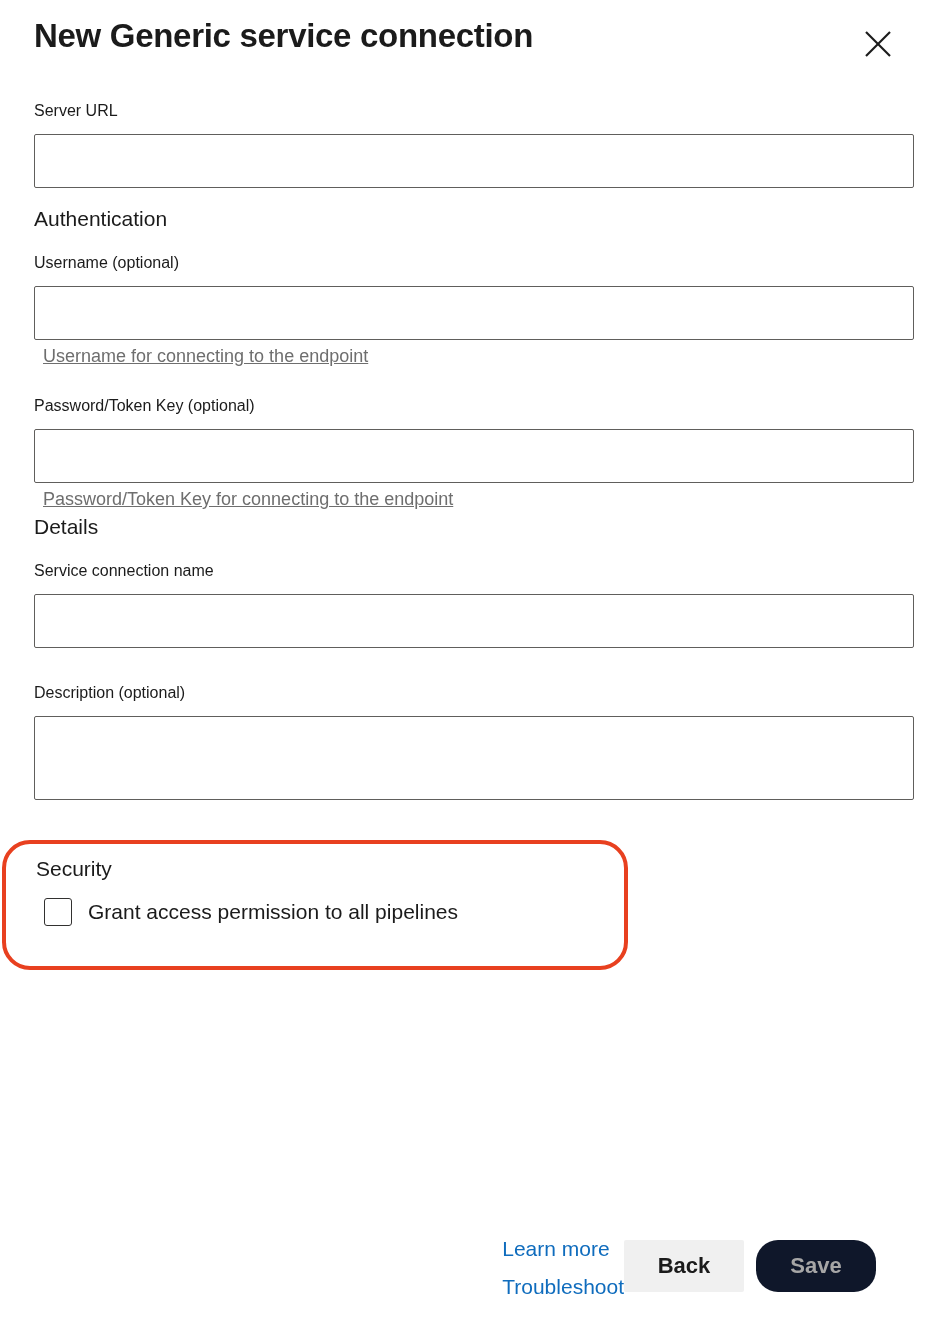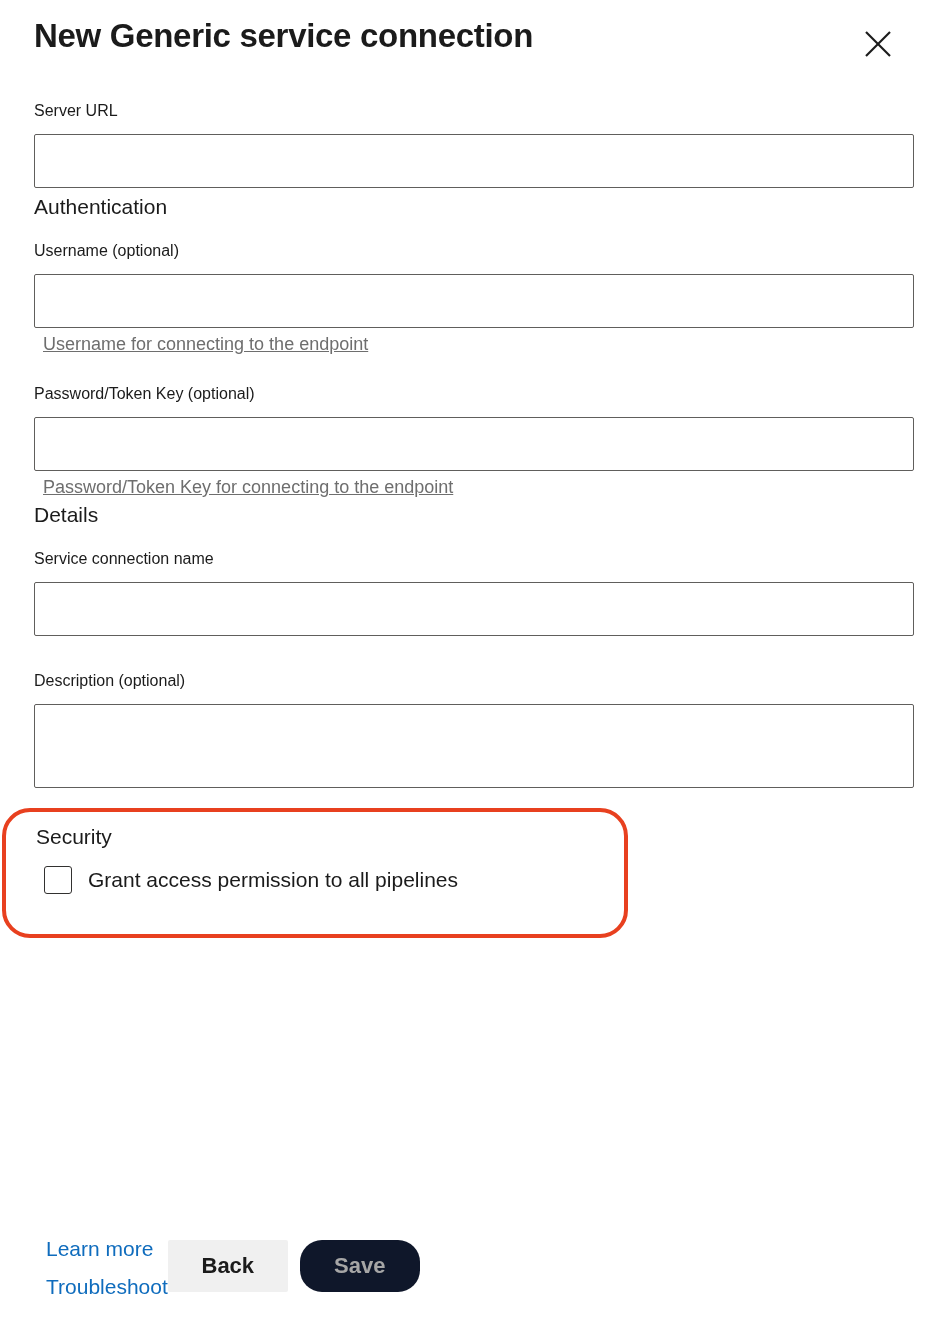--- a/index.html
+++ b/index.html
@@ -110,21 +110,21 @@
     font-size: 20px;
     color: #1b1b1b;
     padding: 8px 12px;
     resize: none;
     outline: none;
   }
 
   
   .security-wrap {
     position: relative;
-    margin-top: 20px;
+    margin-top: 40px;
     width: 600px;
     margin-left: -32px;
     padding: 14px 0 16px 32px;
   }
   .security-highlight {
     position: absolute;
     left: 0;
     top: 0;
     width: 626px;
     height: 130px;
@@ -161,21 +161,21 @@
     color: #1b1b1b;
     cursor: pointer;
   }
 
   
   .footer {
     flex: 0 0 auto;
     padding: 14px 34px 18px 34px;
     display: flex;
     align-items: flex-start;
-    justify-content: flex-start;
+    justify-content: flex-end;
     height: 104px;
   }
   .links {
     display: flex;
     flex-direction: column;
     gap: 4px;
     padding-top: 4px;
     padding-left: 12px;
   }
   .link {
@@ -229,21 +229,21 @@
     </button>
   </div>
 
   <div class="body">
 
     <div>
       <div class="field-label">Server URL</div>
       <input class="text-input" type="text" value="" placeholder="" style="">
     </div>
 
-    <div class="section-label" style="margin-top:4px;">Authentication</div>
+    <div class="section-label" style="margin-top:16px;">Authentication</div>
 
     <div class="gap-b"></div>
 
     <div>
       <div class="field-label">Username (optional)</div>
       <input class="text-input" type="text" value="" placeholder="" style="">
       <div class="helper">Username for connecting to the endpoint</div>
     </div>
 
     <div class="gap-a"></div>

